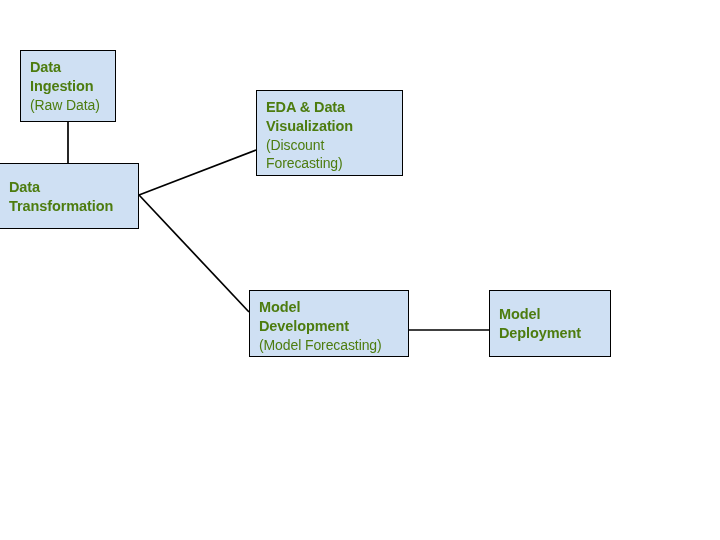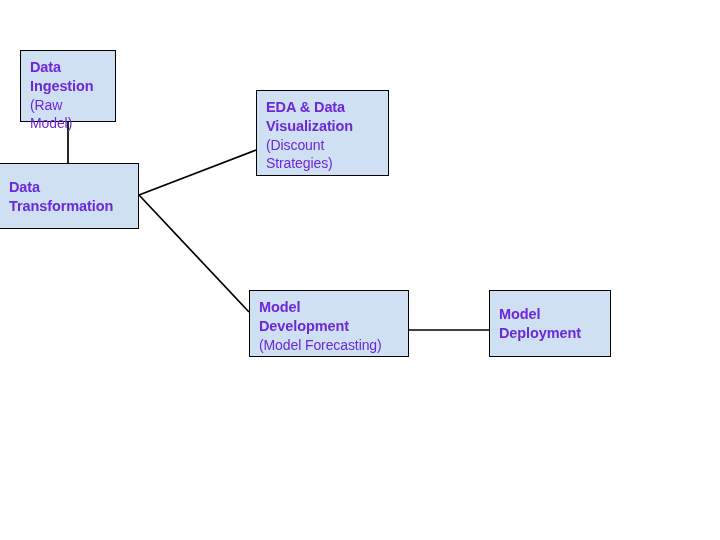--- a/index.html
+++ b/index.html
@@ -21,74 +21,74 @@
     top: 0;
     width: 720px;
     height: 540px;
     pointer-events: none;
   }
   .node {
     position: absolute;
     box-sizing: border-box;
     background: #cfe0f3;
     border: 1.6px solid #000000;
-    color: #6d28d9;
+    color: #4d7c0f;
     padding: 7px 9px 0 9px;
     line-height: 1.30;
     overflow: visible;
     z-index: 2;
   }
   .node .title {
     font-size: 14.5px;
     font-weight: bold;
     letter-spacing: -0.1px;
     white-space: pre-line;
   }
   .node .sub {
     font-size: 14px;
     font-weight: normal;
     letter-spacing: -0.1px;
     white-space: pre-line;
   }
   
   #node-data-ingestion      { left: 20px;  top: 50px;  width: 96px;  height: 72px; }
   #node-data-transformation { left: -1px;  top: 163px; width: 140px; height: 66px; padding-top: 14px; }
-  #node-eda                 { left: 256px; top: 90px;  width: 133px; height: 86px; }
+  #node-eda                 { left: 256px; top: 90px;  width: 147px; height: 86px; }
   #node-model-development   { left: 249px; top: 290px; width: 160px; height: 67px; }
   #node-model-deployment    { left: 489px; top: 290px; width: 122px; height: 67px; padding-top: 14px; }
 </style>
 </head>
 <body>
 
 <div id="canvas">
 
   <svg id="edges" viewBox="0 0 720 540">
     <line x1="68" y1="122" x2="68" y2="163" stroke="#000000" stroke-width="1.7"></line>
     <line x1="139" y1="195" x2="256" y2="150" stroke="#000000" stroke-width="1.7"></line>
     <line x1="139" y1="195" x2="249" y2="312" stroke="#000000" stroke-width="1.7"></line>
     <line x1="409" y1="330" x2="489" y2="330" stroke="#000000" stroke-width="1.7"></line>
   </svg>
 
   <div class="node" id="node-data-ingestion">
     <div class="title">Data
 Ingestion</div>
-    <div class="sub">(Raw Model)</div>
+    <div class="sub">(Raw Data)</div>
   </div>
 
   <div class="node" id="node-data-transformation">
     <div class="title">Data
 Transformation</div>
     <div class="sub"></div>
   </div>
 
   <div class="node" id="node-eda">
     <div class="title">EDA &amp; Data
 Visualization</div>
     <div class="sub">(Discount
-Strategies)</div>
+Forecasting)</div>
   </div>
 
   <div class="node" id="node-model-development">
     <div class="title">Model
 Development</div>
     <div class="sub">(Model Forecasting)</div>
   </div>
 
   <div class="node" id="node-model-deployment">
     <div class="title">Model

